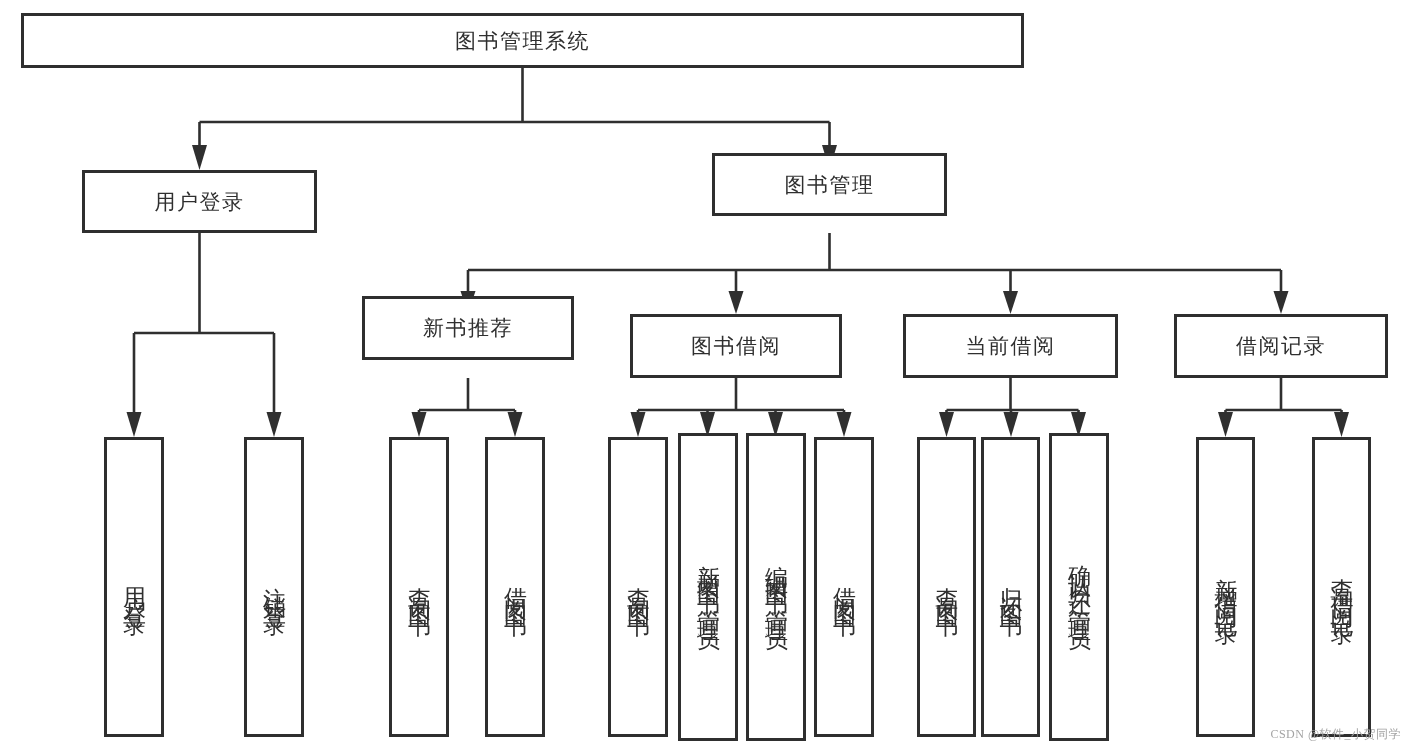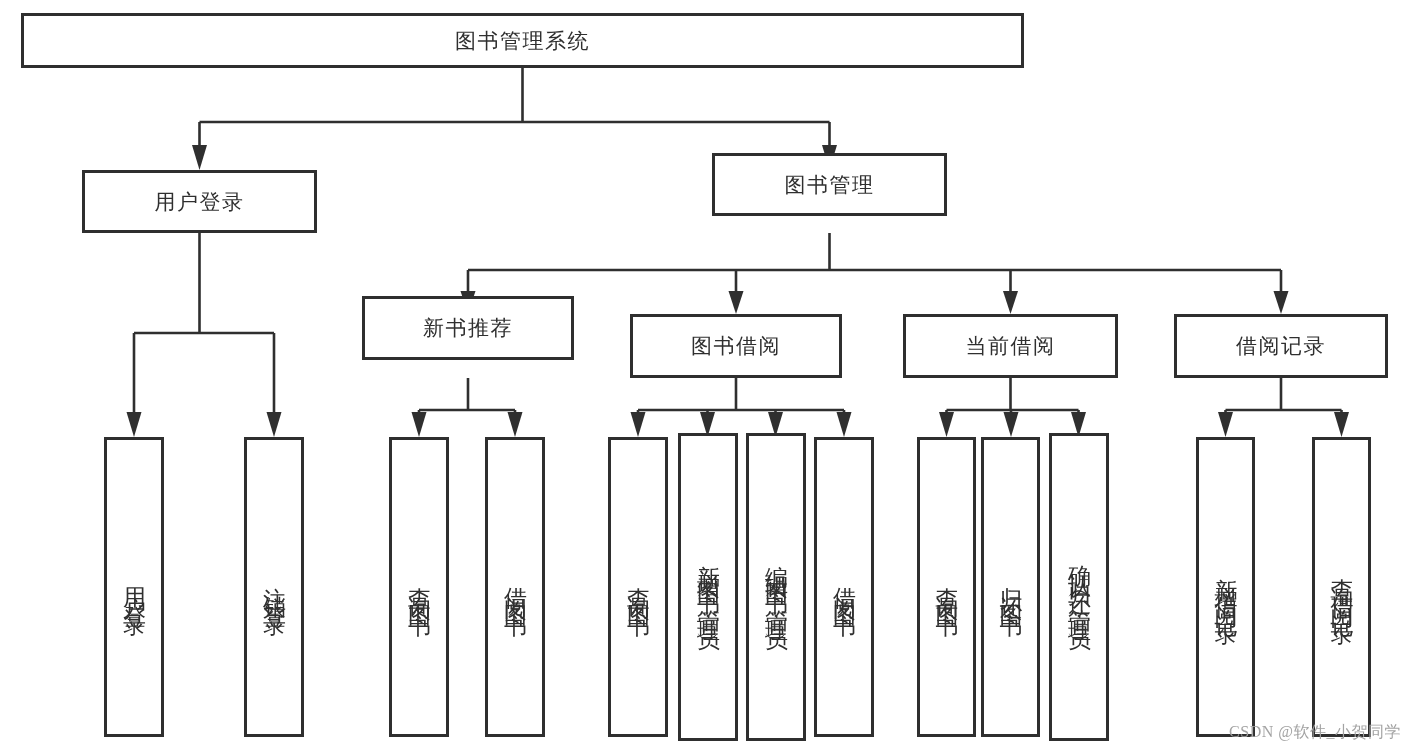--- a/index.html
+++ b/index.html
@@ -47,21 +47,21 @@
     writing-mode: vertical-rl;
     text-orientation: mixed;
     letter-spacing: 9px;
     line-height: 60px;
   }
   #watermark {
     position: absolute;
     right: 4px;
     bottom: 4px;
     z-index: 3;
-    font-size: 16px;
+    font-size: 12px;
     letter-spacing: 0.5px;
     color: #a3a3a3;
     white-space: nowrap;
   }
 </style>
 </head>
 <body>
 
 <div id="stage">
 

